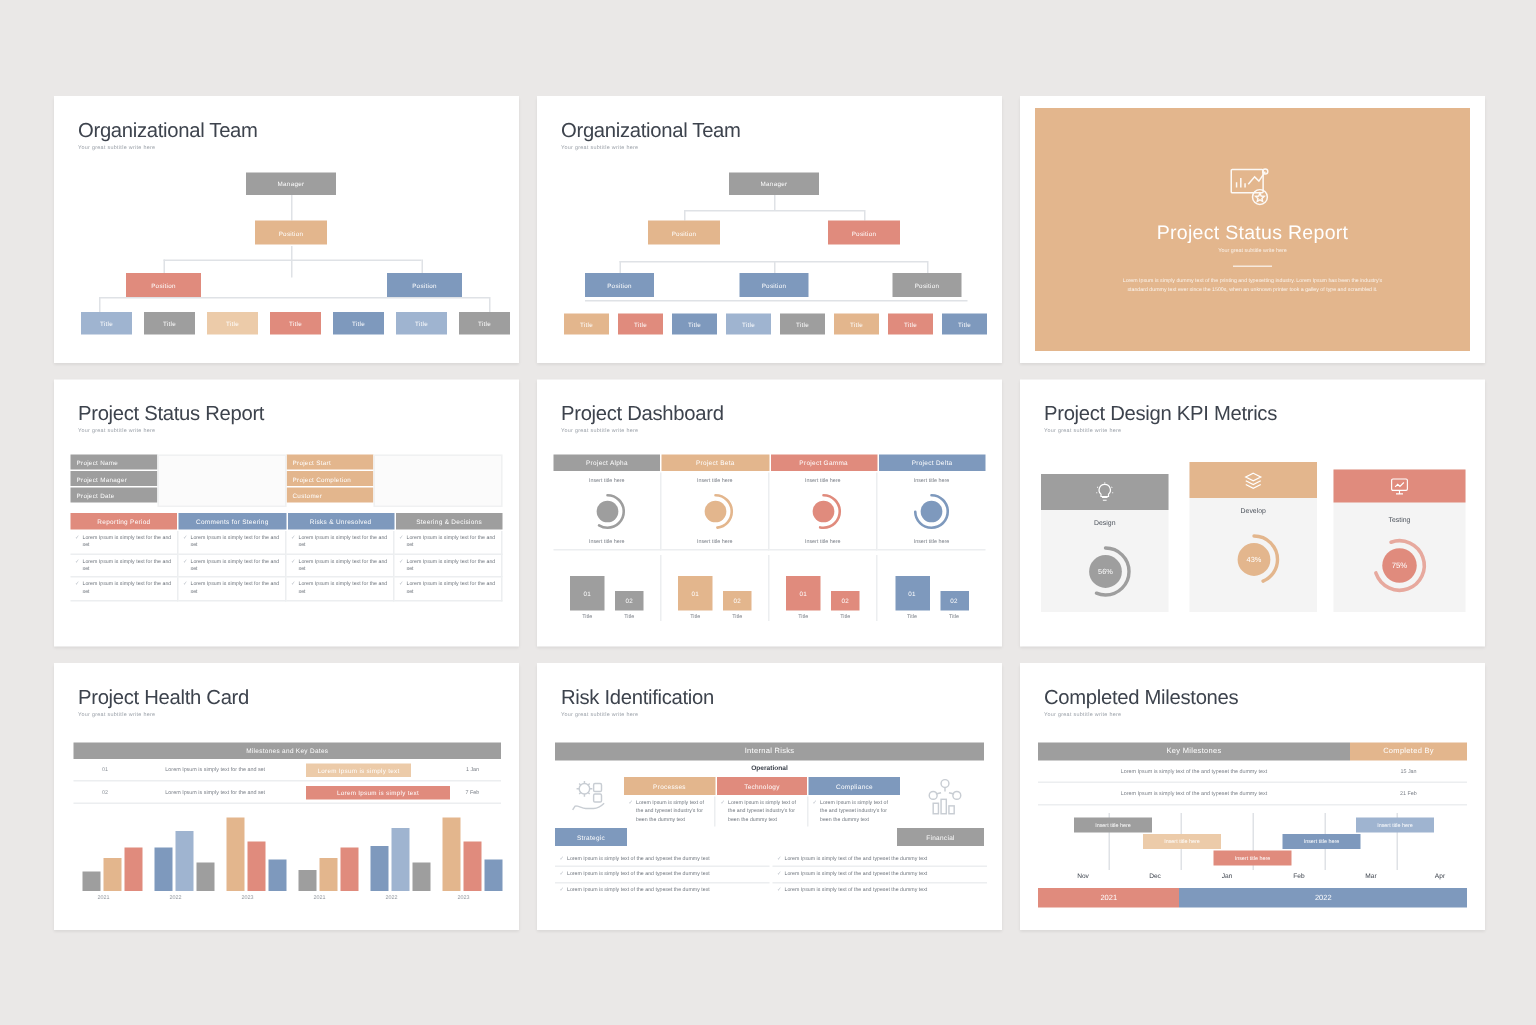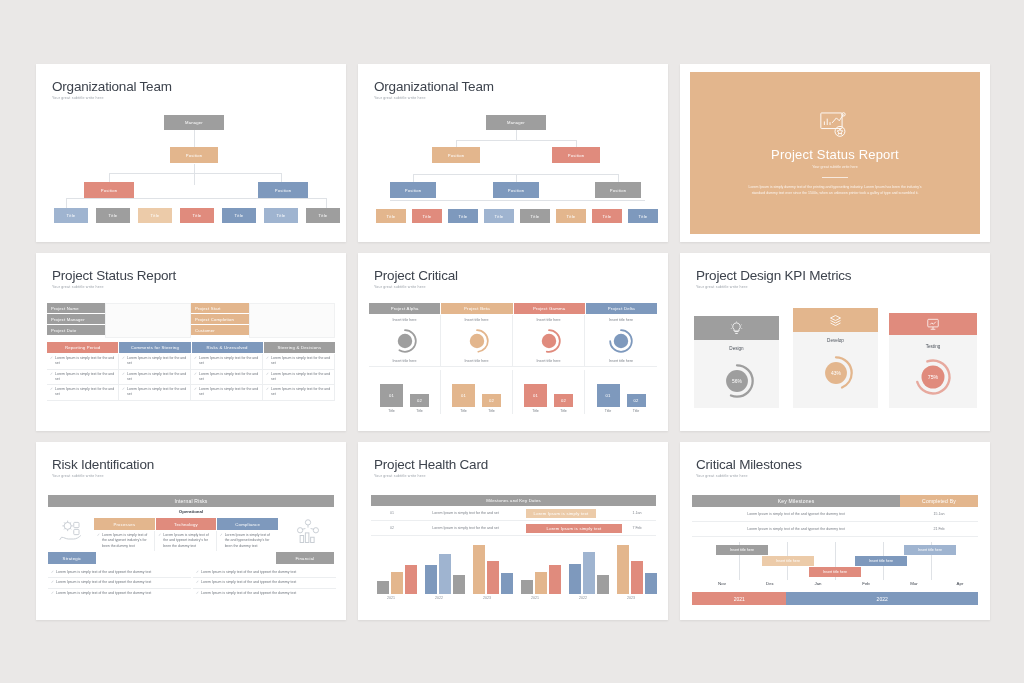--- a/index.html
+++ b/index.html
@@ -347,21 +347,21 @@
       <div class="td">
           <div class="bullet">
             <span class="chk">✓</span>
             <span>Lorem Ipsum is simply text for the and set</span>
           </div>
         </div>
     </div>
   </div>
 
   <div class="slide">
-    <div class="s-title">Project Critical</div>
+    <div class="s-title">Project Dashboard</div>
     <div class="s-sub">Your great subtitle write here</div>
 
     <div style="position:absolute;left:11px;top:50px;width:288px;height:11px;display:grid;grid-template-columns:repeat(4,1fr);gap:1px;">
       <div class="th c-gray">
           <span>Project Alpha</span>
         </div>
       <div class="th c-tan">
           <span>Project Beta</span>
         </div>
       <div class="th c-salmon">
@@ -515,20 +515,86 @@
         </svg>
       </div>
       <div class="kpi-name" style="top:31px;">Testing</div>
       <div style="position:absolute;left:50%;top:44px;transform:translateX(-50%);">
         <svg width="40" height="40" viewBox="0 0 40 40">
           <circle cx="20" cy="20" r="11.5" fill="#e08b7d"></circle>
           <circle cx="20" cy="20" r="16.5" fill="none" stroke="#e7a99e" stroke-width="2.4" stroke-dasharray="78 104" stroke-linecap="round" transform="rotate(-110 20 20)"></circle>
           <text x="20" y="21.6" text-anchor="middle" fill="#ffffff" font-size="5.2" font-family="Liberation Sans, sans-serif">75%</text>
         </svg>
       </div>
+    </div>
+  </div>
+
+  <div class="slide">
+    <div class="s-title">Project Health Card</div>
+    <div class="s-sub">Your great subtitle write here</div>
+
+    <div class="th c-gray" style="position:absolute;left:13px;top:53px;width:285px;height:11px;">
+      <span>Milestones and Key Dates</span>
+    </div>
+
+    <div style="position:absolute;left:13px;top:64px;width:285px;height:15px;display:flex;align-items:center;border-bottom:.5px solid #eceef0;">
+      <div style="width:42px;text-align:center;font-size:3.6px;color:#8b9199;">01</div>
+      <div style="width:105px;text-align:center;font-size:3.6px;color:#7a7f87;">Lorem Ipsum is simply text for the and set</div>
+      <div style="flex:1;position:relative;height:100%;display:flex;align-items:center;">
+        <div class="box c-tanlt" style="position:relative;left:8px;width:70%;height:9px;">
+            <span>Lorem Ipsum is simply text</span>
+          </div>
+      </div>
+      <div style="width:38px;text-align:center;font-size:3.6px;color:#7a7f87;">1 Jan</div>
+    </div>
+
+    <div style="position:absolute;left:13px;top:79px;width:285px;height:15px;display:flex;align-items:center;border-bottom:.5px solid #eceef0;">
+      <div style="width:42px;text-align:center;font-size:3.6px;color:#8b9199;">02</div>
+      <div style="width:105px;text-align:center;font-size:3.6px;color:#7a7f87;">Lorem Ipsum is simply text for the and set</div>
+      <div style="flex:1;position:relative;height:100%;display:flex;align-items:center;">
+        <div class="box c-salmon" style="position:relative;left:8px;width:96%;height:9px;">
+            <span>Lorem Ipsum is simply text</span>
+          </div>
+      </div>
+      <div style="width:38px;text-align:center;font-size:3.6px;color:#7a7f87;">7 Feb</div>
+    </div>
+
+    <div style="position:absolute;left:13px;top:100px;width:285px;height:52px;">
+
+      <div class="bar c-gray" style="left:6px;width:12px;height:13px;"></div>
+      <div class="bar c-tan" style="left:20px;width:12px;height:22px;"></div>
+      <div class="bar c-salmon" style="left:34px;width:12px;height:29px;"></div>
+
+      <div class="bar c-blue" style="left:54px;width:12px;height:29px;"></div>
+      <div class="bar c-bluelt" style="left:68px;width:12px;height:40px;"></div>
+      <div class="bar c-gray" style="left:82px;width:12px;height:19px;"></div>
+
+      <div class="bar c-tan" style="left:102px;width:12px;height:49px;"></div>
+      <div class="bar c-salmon" style="left:116px;width:12px;height:33px;"></div>
+      <div class="bar c-blue" style="left:130px;width:12px;height:21px;"></div>
+
+      <div class="bar c-gray" style="left:150px;width:12px;height:14px;"></div>
+      <div class="bar c-tan" style="left:164px;width:12px;height:22px;"></div>
+      <div class="bar c-salmon" style="left:178px;width:12px;height:29px;"></div>
+
+      <div class="bar c-blue" style="left:198px;width:12px;height:30px;"></div>
+      <div class="bar c-bluelt" style="left:212px;width:12px;height:42px;"></div>
+      <div class="bar c-gray" style="left:226px;width:12px;height:19px;"></div>
+
+      <div class="bar c-tan" style="left:246px;width:12px;height:49px;"></div>
+      <div class="bar c-salmon" style="left:260px;width:12px;height:33px;"></div>
+      <div class="bar c-blue" style="left:274px;width:12px;height:21px;"></div>
+    </div>
+    <div style="position:absolute;left:13px;top:154px;width:285px;height:8px;">
+      <div class="axis-lbl" style="left:16px;top:0;">2021</div>
+      <div class="axis-lbl" style="left:64px;top:0;">2022</div>
+      <div class="axis-lbl" style="left:112px;top:0;">2023</div>
+      <div class="axis-lbl" style="left:160px;top:0;">2021</div>
+      <div class="axis-lbl" style="left:208px;top:0;">2022</div>
+      <div class="axis-lbl" style="left:256px;top:0;">2023</div>
     </div>
   </div>
 
   <div class="slide">
     <div class="s-title">Risk Identification</div>
     <div class="s-sub">Your great subtitle write here</div>
 
     <div class="th c-gray" style="position:absolute;left:12px;top:53px;width:286px;height:12px;font-size:5px;">
       <span>Internal Risks</span>
     </div>
@@ -626,87 +692,21 @@
       <div class="td" style="border-right:none;border-bottom:none;">
           <div class="bullet">
             <span class="chk">✓</span>
             <span>Lorem Ipsum is simply text of the and typeset the dummy text</span>
           </div>
         </div>
     </div>
   </div>
 
   <div class="slide">
-    <div class="s-title">Project Health Card</div>
-    <div class="s-sub">Your great subtitle write here</div>
-
-    <div class="th c-gray" style="position:absolute;left:13px;top:53px;width:285px;height:11px;">
-      <span>Milestones and Key Dates</span>
-    </div>
-
-    <div style="position:absolute;left:13px;top:64px;width:285px;height:15px;display:flex;align-items:center;border-bottom:.5px solid #eceef0;">
-      <div style="width:42px;text-align:center;font-size:3.6px;color:#8b9199;">01</div>
-      <div style="width:105px;text-align:center;font-size:3.6px;color:#7a7f87;">Lorem Ipsum is simply text for the and set</div>
-      <div style="flex:1;position:relative;height:100%;display:flex;align-items:center;">
-        <div class="box c-tanlt" style="position:relative;left:8px;width:70%;height:9px;">
-            <span>Lorem Ipsum is simply text</span>
-          </div>
-      </div>
-      <div style="width:38px;text-align:center;font-size:3.6px;color:#7a7f87;">1 Jan</div>
-    </div>
-
-    <div style="position:absolute;left:13px;top:79px;width:285px;height:15px;display:flex;align-items:center;border-bottom:.5px solid #eceef0;">
-      <div style="width:42px;text-align:center;font-size:3.6px;color:#8b9199;">02</div>
-      <div style="width:105px;text-align:center;font-size:3.6px;color:#7a7f87;">Lorem Ipsum is simply text for the and set</div>
-      <div style="flex:1;position:relative;height:100%;display:flex;align-items:center;">
-        <div class="box c-salmon" style="position:relative;left:8px;width:96%;height:9px;">
-            <span>Lorem Ipsum is simply text</span>
-          </div>
-      </div>
-      <div style="width:38px;text-align:center;font-size:3.6px;color:#7a7f87;">7 Feb</div>
-    </div>
-
-    <div style="position:absolute;left:13px;top:100px;width:285px;height:52px;">
-
-      <div class="bar c-gray" style="left:6px;width:12px;height:13px;"></div>
-      <div class="bar c-tan" style="left:20px;width:12px;height:22px;"></div>
-      <div class="bar c-salmon" style="left:34px;width:12px;height:29px;"></div>
-
-      <div class="bar c-blue" style="left:54px;width:12px;height:29px;"></div>
-      <div class="bar c-bluelt" style="left:68px;width:12px;height:40px;"></div>
-      <div class="bar c-gray" style="left:82px;width:12px;height:19px;"></div>
-
-      <div class="bar c-tan" style="left:102px;width:12px;height:49px;"></div>
-      <div class="bar c-salmon" style="left:116px;width:12px;height:33px;"></div>
-      <div class="bar c-blue" style="left:130px;width:12px;height:21px;"></div>
-
-      <div class="bar c-gray" style="left:150px;width:12px;height:14px;"></div>
-      <div class="bar c-tan" style="left:164px;width:12px;height:22px;"></div>
-      <div class="bar c-salmon" style="left:178px;width:12px;height:29px;"></div>
-
-      <div class="bar c-blue" style="left:198px;width:12px;height:30px;"></div>
-      <div class="bar c-bluelt" style="left:212px;width:12px;height:42px;"></div>
-      <div class="bar c-gray" style="left:226px;width:12px;height:19px;"></div>
-
-      <div class="bar c-tan" style="left:246px;width:12px;height:49px;"></div>
-      <div class="bar c-salmon" style="left:260px;width:12px;height:33px;"></div>
-      <div class="bar c-blue" style="left:274px;width:12px;height:21px;"></div>
-    </div>
-    <div style="position:absolute;left:13px;top:154px;width:285px;height:8px;">
-      <div class="axis-lbl" style="left:16px;top:0;">2021</div>
-      <div class="axis-lbl" style="left:64px;top:0;">2022</div>
-      <div class="axis-lbl" style="left:112px;top:0;">2023</div>
-      <div class="axis-lbl" style="left:160px;top:0;">2021</div>
-      <div class="axis-lbl" style="left:208px;top:0;">2022</div>
-      <div class="axis-lbl" style="left:256px;top:0;">2023</div>
-    </div>
-  </div>
-
-  <div class="slide">
-    <div class="s-title">Critical Milestones</div>
+    <div class="s-title">Completed Milestones</div>
     <div class="s-sub">Your great subtitle write here</div>
 
     <div style="position:absolute;left:12px;top:53px;width:286px;height:12px;display:flex;">
       <div class="th c-gray" style="flex:1;font-size:5px;">
           <span>Key Milestones</span>
         </div>
       <div class="th c-tan" style="width:78px;font-size:5px;">
           <span>Completed By</span>
         </div>
     </div>

